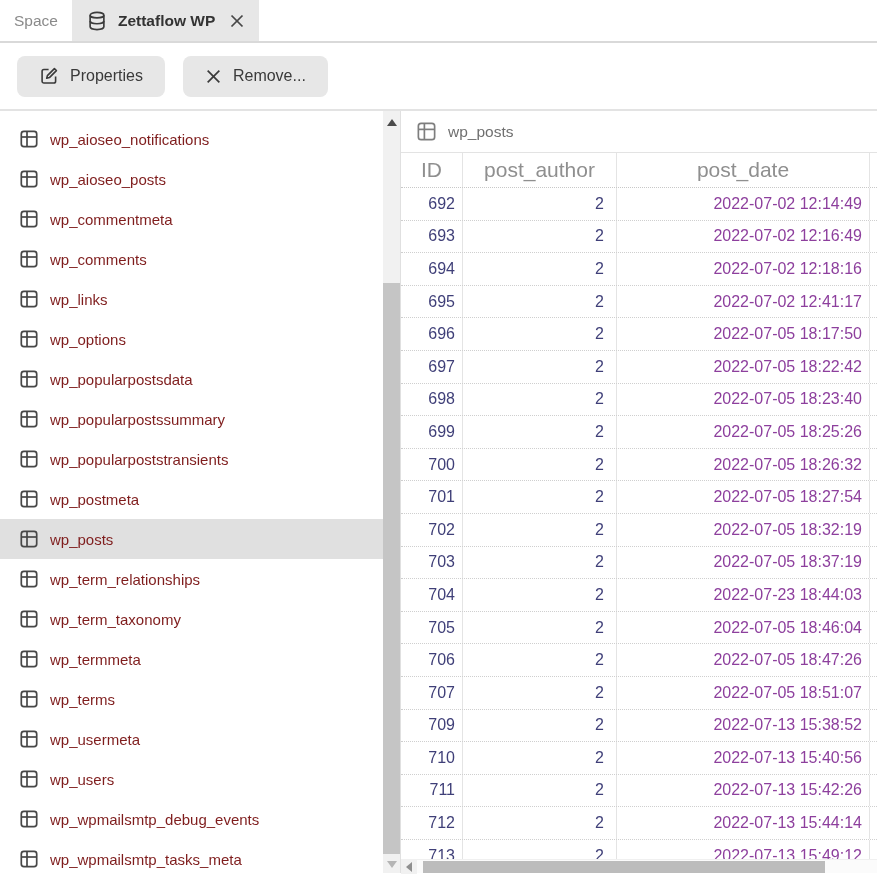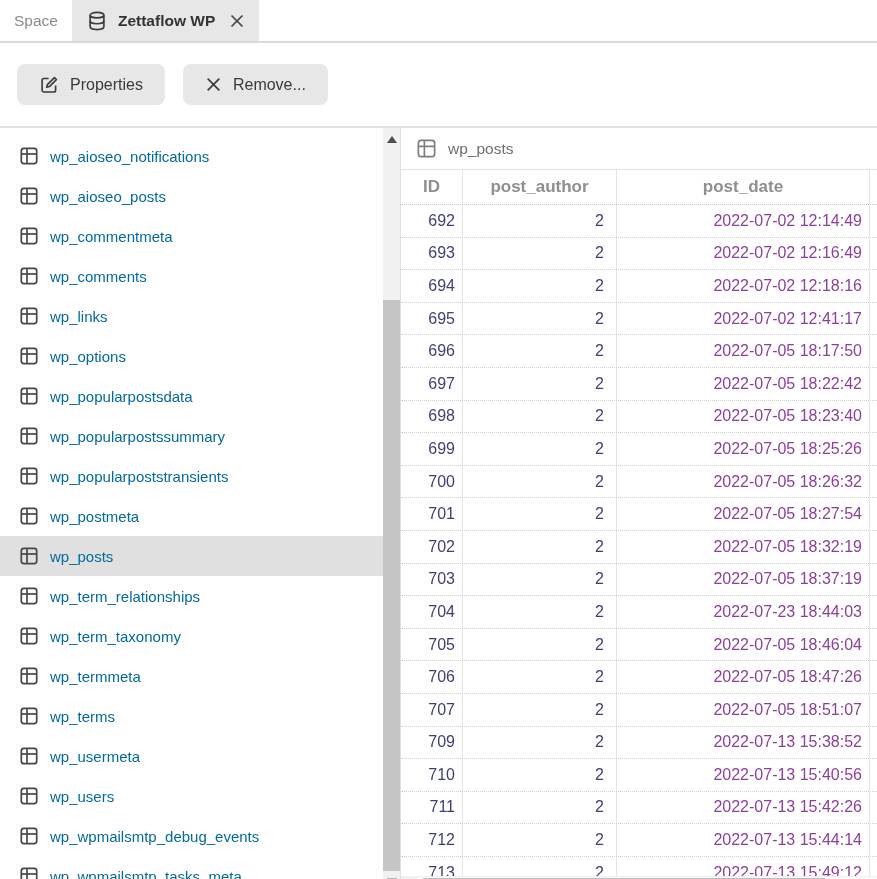--- a/index.html
+++ b/index.html
@@ -10,35 +10,35 @@
   .tabbar { height:43px; background:#fff; border-bottom:2px solid #d9d9d9;
             display:flex; align-items:stretch; }
   .space-label { display:flex; align-items:center; padding:0 14px;
                  color:#8a8a8a; font-size:15.5px;border-radius:16px; }
   .tab { background:#e7e7e7; display:flex; align-items:center; gap:10px;
          padding:0 14px; cursor:default; }
   .tab-title { font-size:15.5px; font-weight:600; color:#333; }
   .tab .close { display:flex; align-items:center; margin-left:4px; }
 
   
-  .toolbar { height:85px; background:#fff; border-bottom:2px solid #e3e3e3;
+  .toolbar { height:68px; background:#fff; border-bottom:2px solid #e3e3e3;
              display:flex; align-items:center; padding-left:17px; gap:18px; }
   .btn { height:41px; background:#e7e7e7; border:none; border-radius:8px;
          display:flex; align-items:center; gap:11px; padding:0 22px;
          font-size:16px; color:#3a3a3a; font-family:inherit; }
 
   
   .main { display:flex; height:762px; }
 
   
   .sidebar { width:383px; padding-top:8px; overflow:hidden; background:#fff; }
   .sb-item { height:40px; display:flex; align-items:center; padding-left:20px; gap:12px; }
   .sb-item.selected { background:#e0e0e0; }
   .sb-item .ticon { color:#474747; display:flex; }
-  .sb-label { font-size:15px; color:#0369a1; white-space:nowrap; }
+  .sb-label { font-size:15px; color:#7f1d1d; white-space:nowrap; }
 
   
   .vscroll { width:17px; background:#f1f1f1; position:relative; }
   .v-up, .v-down { position:absolute; left:50%; transform:translateX(-50%);
                    width:0; height:0; border-left:5px solid transparent;
                    border-right:5px solid transparent; }
   .v-up   { top:8px;  border-bottom:7px solid #4c4c4c; }
   .v-down { bottom:5px; border-top:7px solid #b5b5b5; }
   .v-thumb { position:absolute; left:0; width:17px; top:172px; height:571px;
              background:#c5c5c5; }
@@ -47,21 +47,21 @@
   .panel { flex:1; border-left:1px solid #e0e0e0; display:flex; flex-direction:column;
            background:#fff; }
   .panel-title { height:42px; border-bottom:1px solid #e3e3e3; display:flex;
                  align-items:center; gap:12px; padding-left:16px; color:#6f6f6f; }
   .panel-title .ticon { color:#7e7e7e; display:flex; }
   .panel-title-label { font-size:15.5px; }
 
   .cols, .row { display:grid; grid-template-columns:62px 154px 253px 1fr; }
   .cols { height:35px; border-bottom:1px dotted #c8c8c8; }
   .cols .hcell { display:flex; align-items:center; justify-content:center;
-                 font-size:17px; color:#8f8f8f; border-right:1px solid #e4e4e4;font-weight:bold; }
+                 font-size:21px; color:#8f8f8f; border-right:1px solid #e4e4e4; }
   .cols .hcell:last-child, .row .fill { border-right:none; }
 
   .tbody { flex:1; overflow:hidden; }
   .row { height:32.6px; border-bottom:1px dotted #cfcfcf; }
   .cell { display:flex; align-items:center; justify-content:flex-end;
           font-size:16px; border-right:1px solid #e4e4e4; }
   .c-id     { color:#3f3f78; padding-right:7px; }
   .c-author { color:#3f3f78; padding-right:12px; }
   .c-date   { color:#8d3f9d; padding-right:7px; }
 

